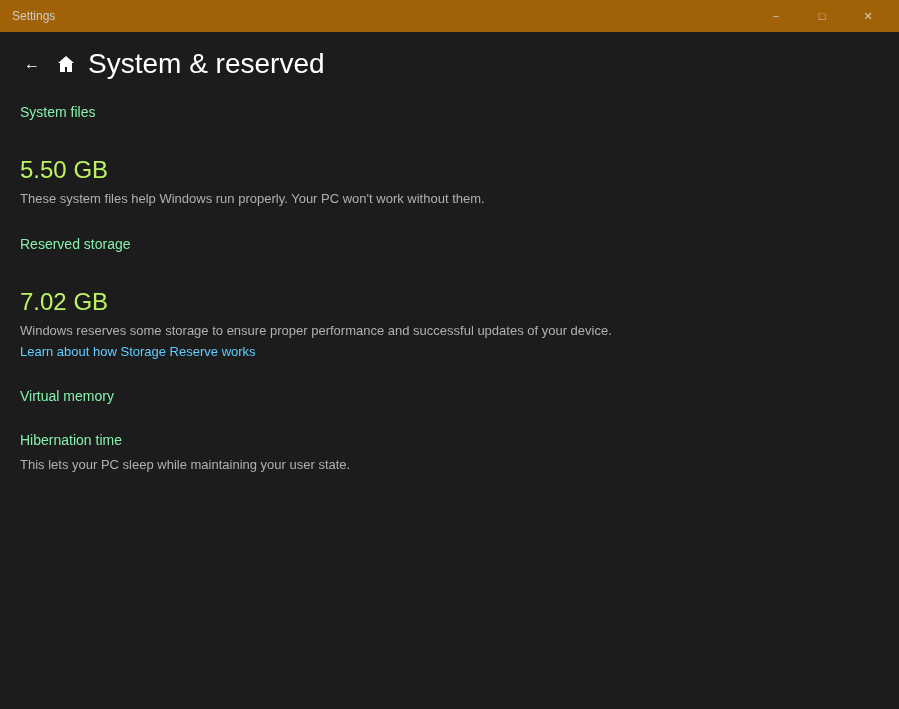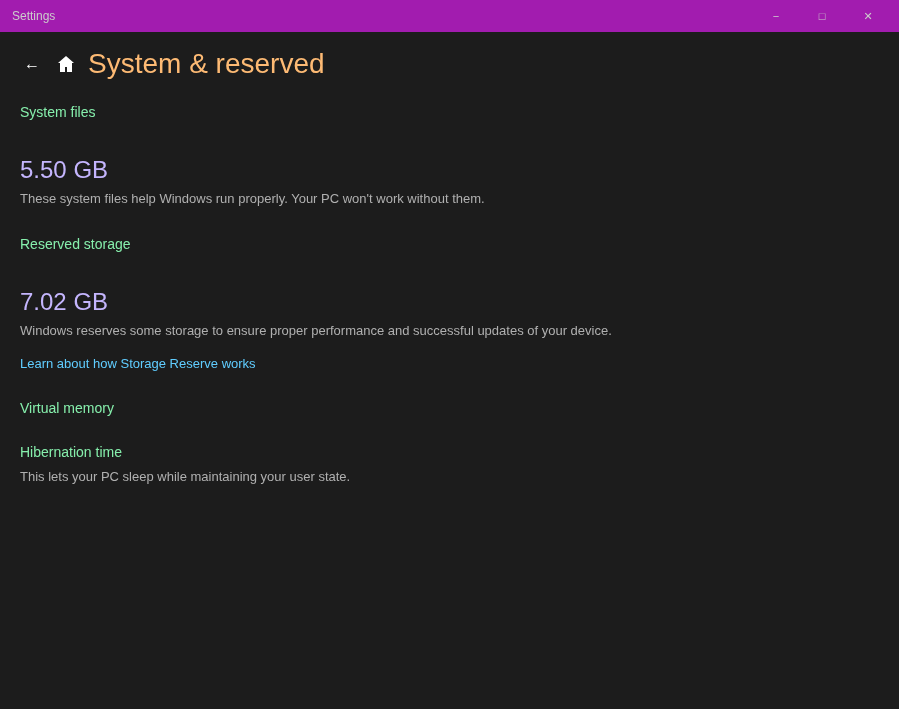--- a/index.html
+++ b/index.html
@@ -16,21 +16,21 @@
       font-family: 'Segoe UI', sans-serif;
       overflow: hidden;
     }
 
     
     .title-bar {
       display: flex;
       align-items: center;
       justify-content: space-between;
       height: 32px;
-      background-color: #a21caf;
+      background-color: #a16207;
       padding: 0 8px 0 12px;
     }
 
     .title-bar-left {
       display: flex;
       align-items: center;
       gap: 8px;
     }
 
     .title-bar-title {
@@ -81,56 +81,56 @@
     }
 
     .home-icon-area {
       display: flex;
       align-items: center;
     }
 
     .page-title {
       font-size: 28px;
       font-weight: 300;
-      color: #fdba74;
+      color: #ffffff;
     }
 
     
     .section {
       margin-bottom: 28px;
     }
 
     .section-title {
       font-size: 14px;
       font-weight: 400;
       color: #86efac;
       margin-bottom: 8px;
     }
 
     .section-size {
       font-size: 24px;
       font-weight: 300;
-      color: #c4b5fd;
+      color: #bef264;
       margin-bottom: 6px;
       margin-top: 36px;
     }
 
     .section-desc {
       font-size: 13px;
       color: #b0b0b0;
       max-width: 680px;
       line-height: 1.4;
     }
 
     .section-link {
       font-size: 13px;
       color: #60cdff;
       text-decoration: none;
       cursor: pointer;
-      margin-top: 16px;
+      margin-top: 4px;
       display: inline-block;
     }
 
     
     .home-svg {
       width: 20px;
       height: 20px;
     }
 
     

